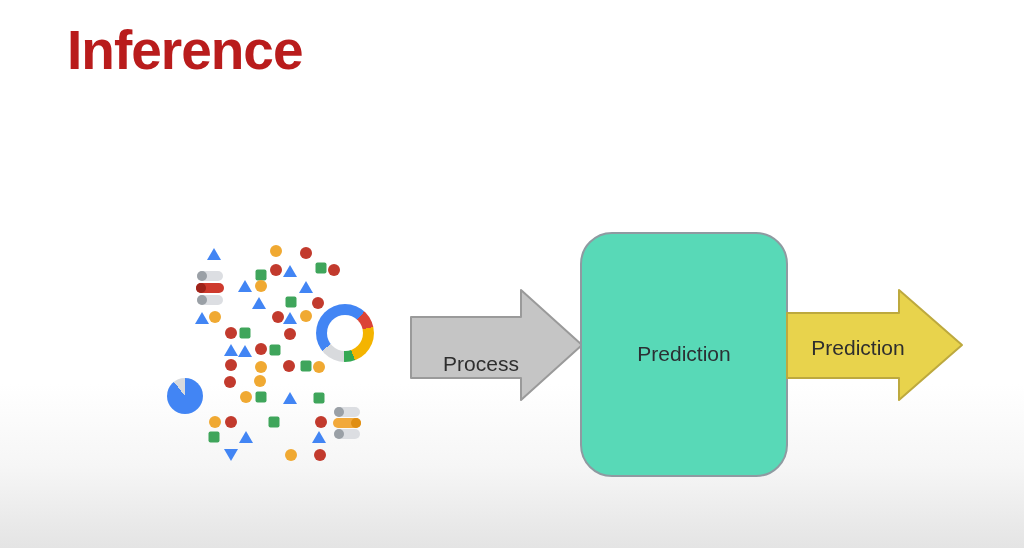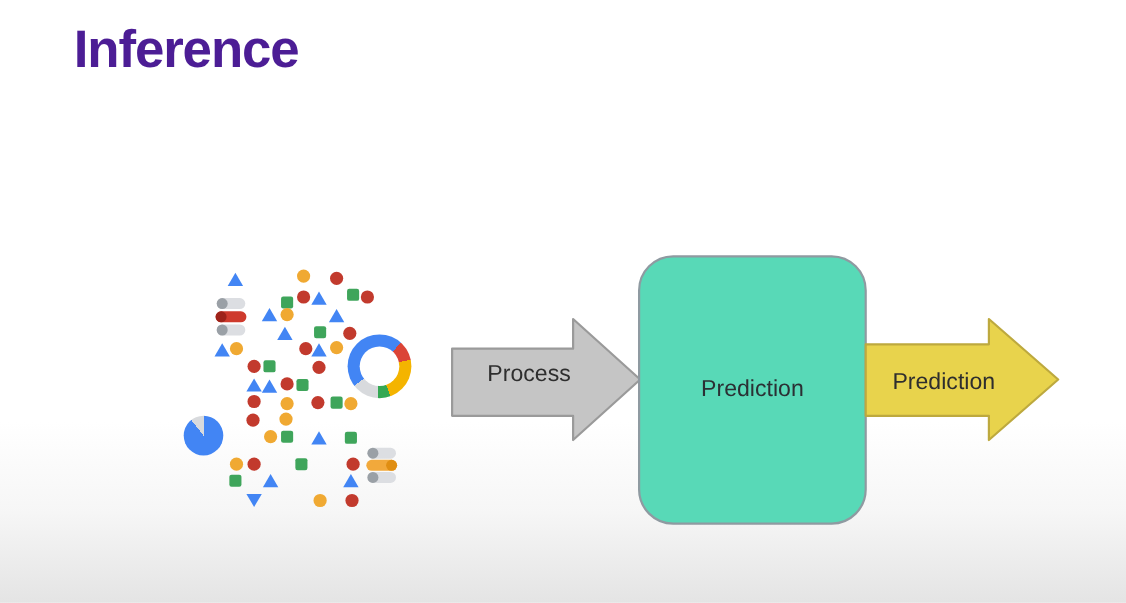--- a/index.html
+++ b/index.html
@@ -3,21 +3,21 @@
 <meta charset="utf-8">
 <style>
   html,body{margin:0;padding:0;}
   body{
     width:1024px;height:548px;position:relative;overflow:hidden;
     font-family:"Liberation Sans", sans-serif;
     background:linear-gradient(180deg,#ffffff 0%,#ffffff 70%,#f6f6f6 85%,#e4e4e4 100%);
   }
   .title{
     position:absolute;left:67px;top:18px;
-    font-size:48px;font-weight:bold;color:#4c1d95;letter-spacing:-1px;
+    font-size:55px;font-weight:bold;color:#b91c1c;letter-spacing:-1px;
   }
   .stage{position:absolute;inset:0;}
   
   .shape{position:absolute;transform:translate(-50%,-50%);}
   .shape.circle{width:12px;height:12px;border-radius:50%;}
   .shape.square{width:11px;height:11px;border-radius:2px;}
   .shape.triangle{width:0;height:0;border-left:7px solid transparent;border-right:7px solid transparent;border-bottom:12px solid #4285F4;}
   .shape.triangle-down{width:0;height:0;border-left:7px solid transparent;border-right:7px solid transparent;border-top:12px solid #4285F4;}
   .toggle{position:absolute;transform:translate(-50%,-50%);height:10px;border-radius:5px;}
   .toggle .knob{position:absolute;top:0;width:10px;height:10px;border-radius:50%;}
@@ -111,21 +111,21 @@
       </div>
       <div class="pie" style="left: 185px; top: 396px; height: 36px; width: 36px; background: conic-gradient(rgb(66, 133, 244) 0deg, rgb(66, 133, 244) 322deg, rgb(216, 218, 221) 322deg, rgb(216, 218, 221) 360deg);"></div>
       <div class="donut" style="left: 345px; top: 333px; height: 58px; width: 58px; background: conic-gradient(rgb(66, 133, 244) 0deg, rgb(66, 133, 244) 42deg, rgb(219, 68, 55) 42deg, rgb(219, 68, 55) 78deg, rgb(244, 180, 0) 78deg, rgb(244, 180, 0) 160deg, rgb(52, 168, 83) 160deg, rgb(52, 168, 83) 183deg, rgb(216, 218, 221) 183deg, rgb(216, 218, 221) 232deg, rgb(66, 133, 244) 232deg, rgb(66, 133, 244) 360deg);">
         <div class="hole" style="height: 36px; width: 36px;"></div>
       </div>
     </div>
 
   <svg class="arrow-svg" style="left:410px;top:288px;" width="174" height="114" viewBox="0 0 174 114">
     <path d="M1 29 L111 29 L111 2 L172 57 L111 112 L111 90 L1 90 Z" id="process-arrow-path" stroke-width="2" stroke-linejoin="round" fill="#c5c5c5" stroke="#9a9a9a"></path>
   </svg>
-  <div class="arrow-label" style="left:420px;top:328px;width:122px;">Process</div>
+  <div class="arrow-label" style="left:420px;top:352px;width:122px;">Process</div>
 
   <div class="service-box" style="background: rgb(88, 217, 183);">
     <div>
       <div>Prediction</div>
     </div>
   </div>
 
   <svg class="arrow-svg" style="left:787px;top:288px;" width="177" height="114" viewBox="0 0 177 114">
     <path d="M0 25 L112 25 L112 2 L175 57 L112 112 L112 90 L0 90 Z" id="prediction-arrow-path" stroke-width="2" stroke-linejoin="round" fill="#e8d34c" stroke="#bda93e"></path>
   </svg>

